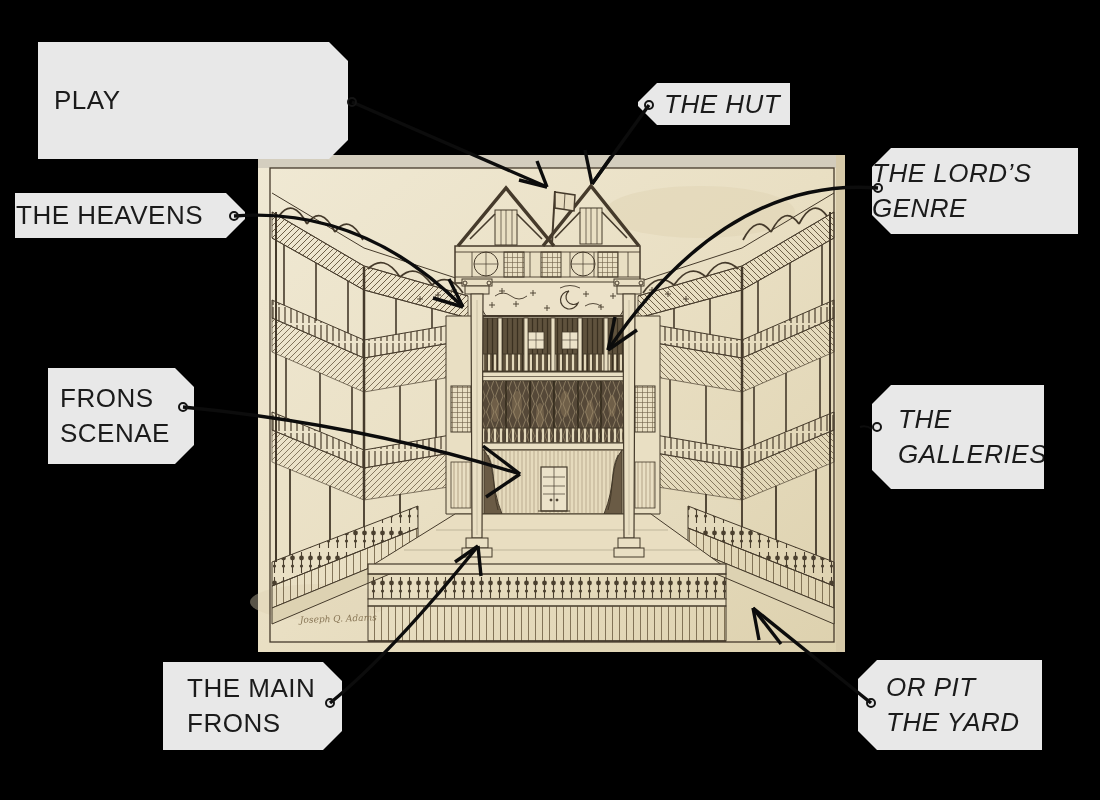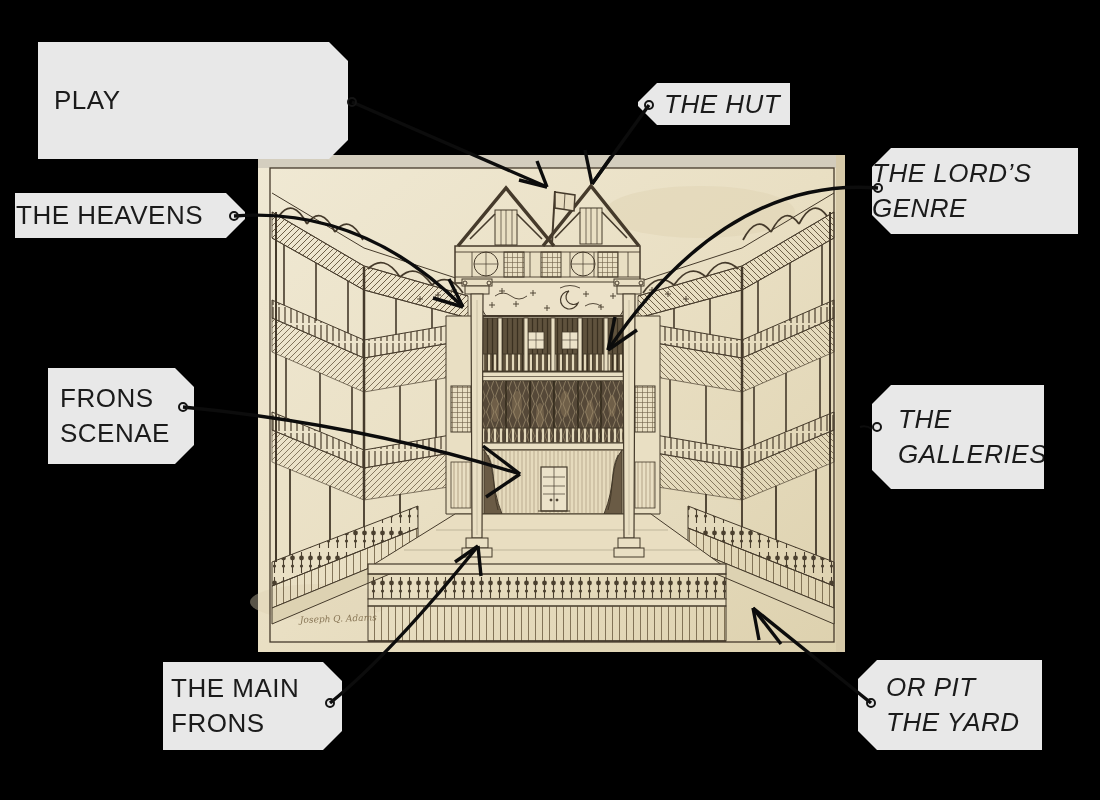--- a/index.html
+++ b/index.html
@@ -250,21 +250,21 @@
   </div>
 
   <div class="tag tip-l" style="left:872px;top:385px;width:172px;height:104px">
     <div class="pad" style="padding-left:26px">
       <div class="ln">THE</div>
       <div class="ln">GALLERIES</div>
     </div>
   </div>
 
   <div class="tag tip-r" style="left:163px;top:662px;width:179px;height:88px">
-    <div class="pad" style="padding-left:8px">
+    <div class="pad" style="padding-left:24px">
       <div class="ln">THE MAIN</div>
       <div class="ln">FRONS</div>
     </div>
   </div>
 
   <div class="tag tip-l" style="left:858px;top:660px;width:184px;height:90px">
     <div class="pad" style="padding-left:28px">
       <div class="ln">OR PIT</div>
       <div class="ln">THE YARD</div>
     </div>

